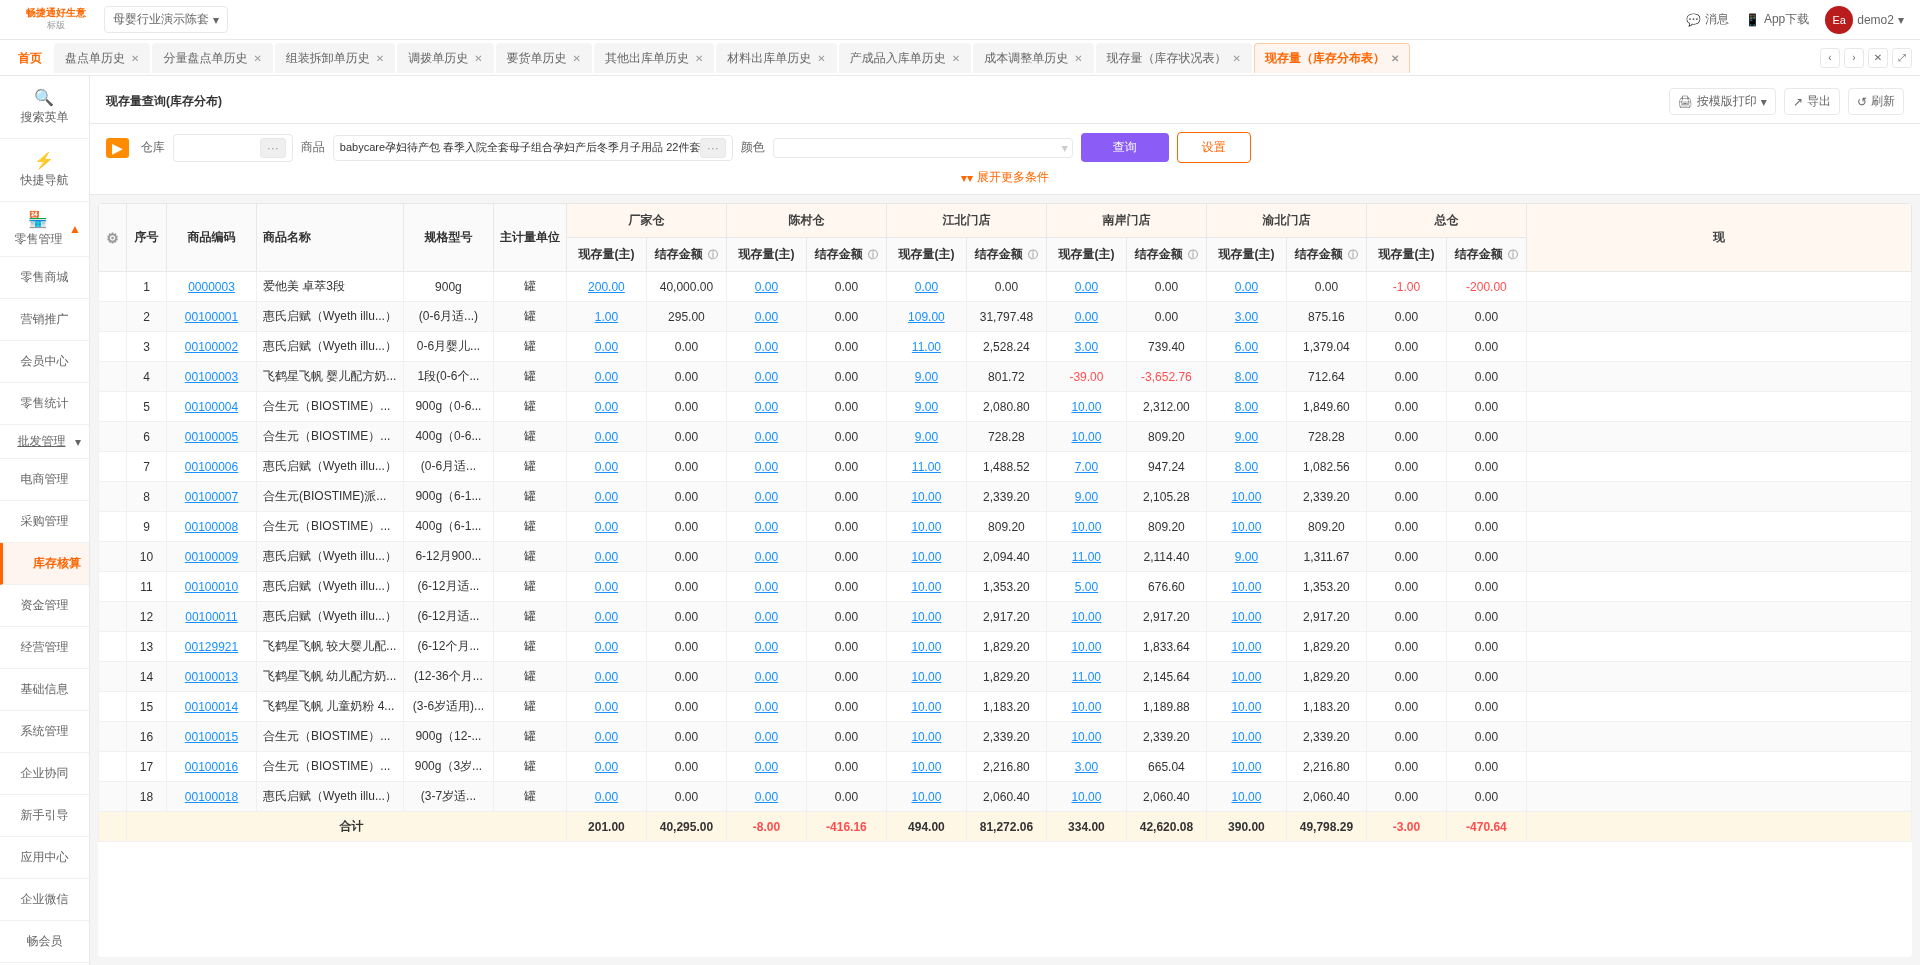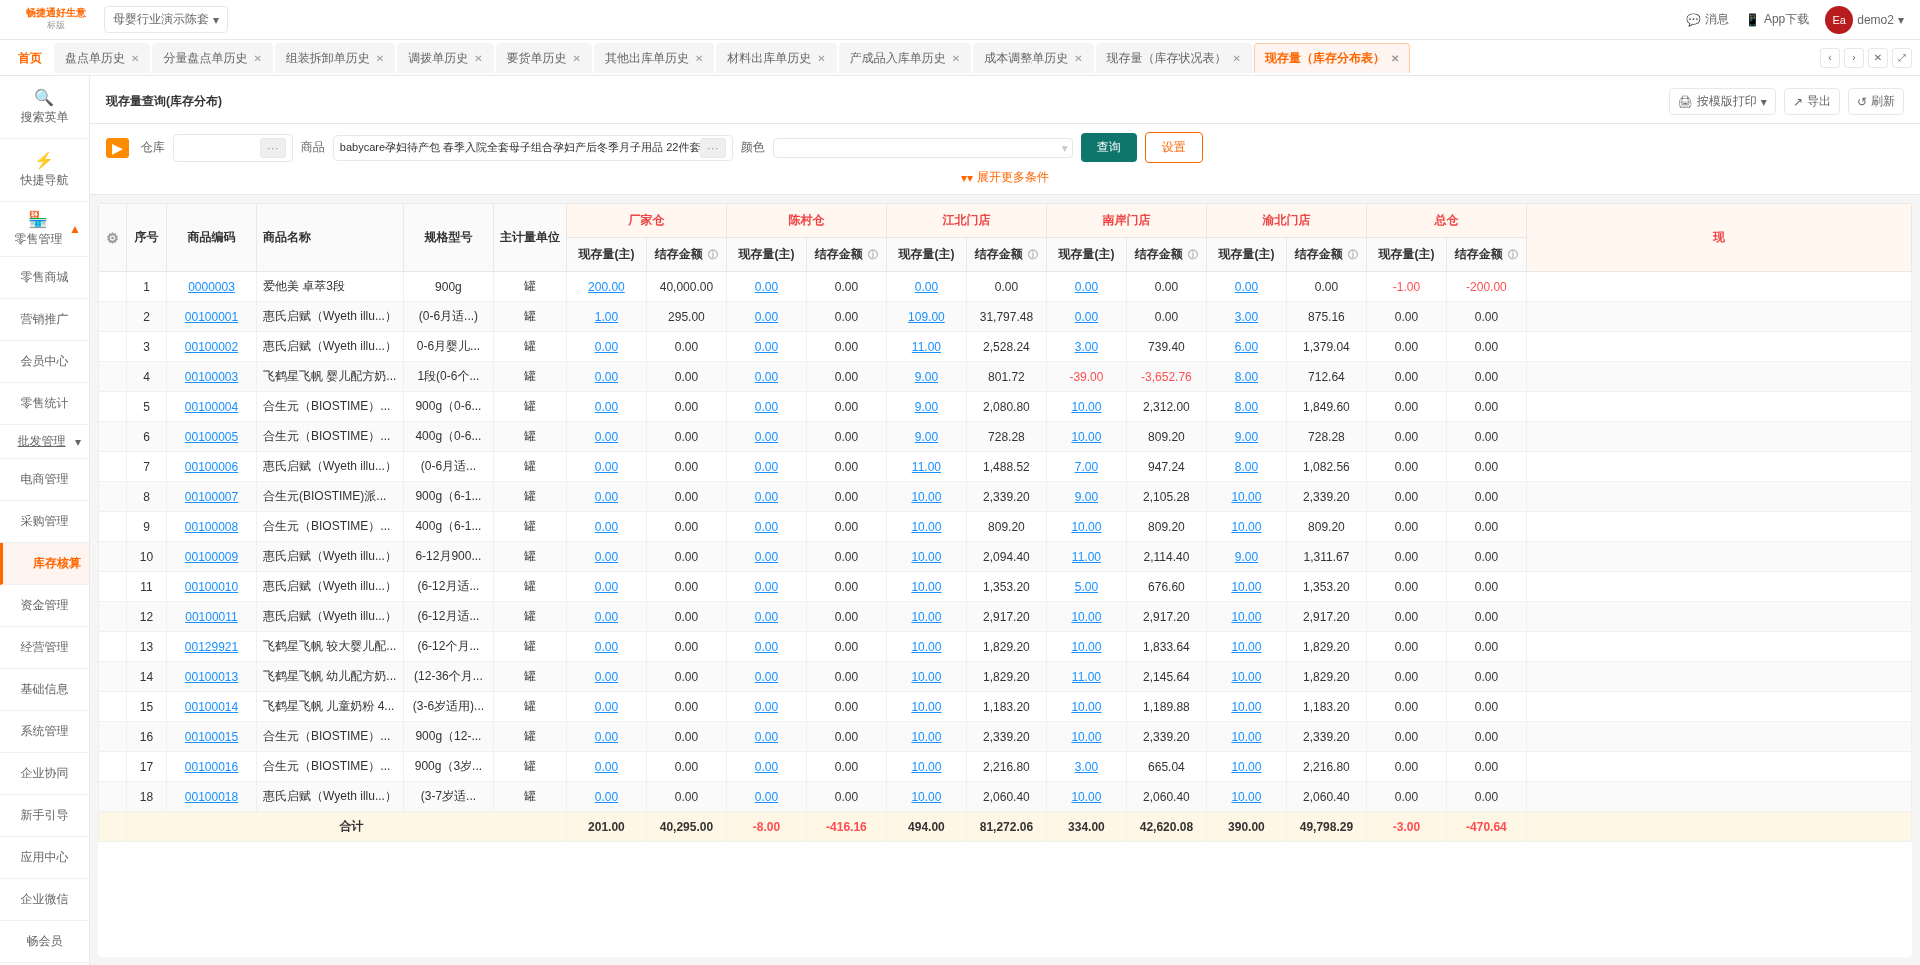--- a/index.html
+++ b/index.html
@@ -42,30 +42,30 @@
     .page-title { font-size: 12px; font-weight: bold; color: #333; }
     .header-actions { display: flex; align-items: center; gap: 8px; }
     .action-btn { display: flex; align-items: center; gap: 4px; padding: 4px 8px; border: 1px solid #e8e8e8; border-radius: 4px; cursor: pointer; color: #666; font-size: 12px; background: #fff; }
 
     
     .filter-area { background: #fff; padding: 8px 16px; border-bottom: 1px solid #e8e8e8; }
     .filter-row { display: flex; align-items: center; gap: 8px; flex-wrap: nowrap; }
     .filter-expand-btn { color: #ff6600; cursor: pointer; font-size: 12px; display: flex; align-items: center; gap: 4px; }
     .filter-label { color: #666; font-size: 12px; white-space: nowrap; }
     .filter-input { border: 1px solid #e8e8e8; border-radius: 4px; padding: 4px 8px; font-size: 12px; color: #333; width: 120px; }
-    .search-btn { background: #0f766e; color: #fff; border: none; border-radius: 4px; padding: 6px 16px; cursor: pointer; font-size: 12px; }
-    .settings-btn { background: #fff; color: #ff6600; border: 1px solid #ff6600; border-radius: 4px; padding: 6px 16px; cursor: pointer; font-size: 12px; }
+    .search-btn { background: #8b5cf6; color: #fff; border: none; border-radius: 4px; padding: 6px 32px; cursor: pointer; font-size: 12px; }
+    .settings-btn { background: #fff; color: #ff6600; border: 1px solid #ff6600; border-radius: 4px; padding: 6px 24px; cursor: pointer; font-size: 12px; }
     .orange-arrow { background: #ff8c00; color: #fff; border: none; border-radius: 3px; padding: 2px 6px; cursor: pointer; font-size: 14px; margin-right: 4px; }
     .dots-btn { color: #999; cursor: pointer; padding: 2px 6px; border: 1px solid #e8e8e8; border-radius: 3px; font-size: 12px; }
 
     
     .table-container { flex: 1; overflow: auto; padding: 0; background: #fff; margin: 8px; border-radius: 4px; }
     .data-table { width: 100%; border-collapse: collapse; font-size: 12px; }
     .data-table thead th { background: #fafafa; border: 1px solid #e8e8e8; padding: 8px 6px; text-align: center; font-weight: bold; color: #333; white-space: nowrap; position: sticky; top: 0; z-index: 10; }
-    .data-table thead th.group-header { background: #fff7f0; color: #ef4444; }
+    .data-table thead th.group-header { background: #fff7f0; color: #404040; }
     .data-table tbody td { border: 1px solid #f0f0f0; padding: 6px 6px; text-align: center; color: #333; white-space: nowrap; }
     .data-table tbody tr:nth-child(even) { background: #fafafa; }
     .data-table .num-link { color: #1890ff; text-decoration: underline; cursor: pointer; }
     .data-table .num-red { color: #ff4d4f; }
     .summary-row td { background: #fff7e6 !important; font-weight: bold; border-top: 2px solid #ffcc80; }
     .summary-label { text-align: center; padding-left: 16px !important; }
     .col-num { width: 40px; }
     .col-code { width: 90px; }
     .col-name { width: 140px; text-align: left !important; }
     .col-spec { width: 90px; }

